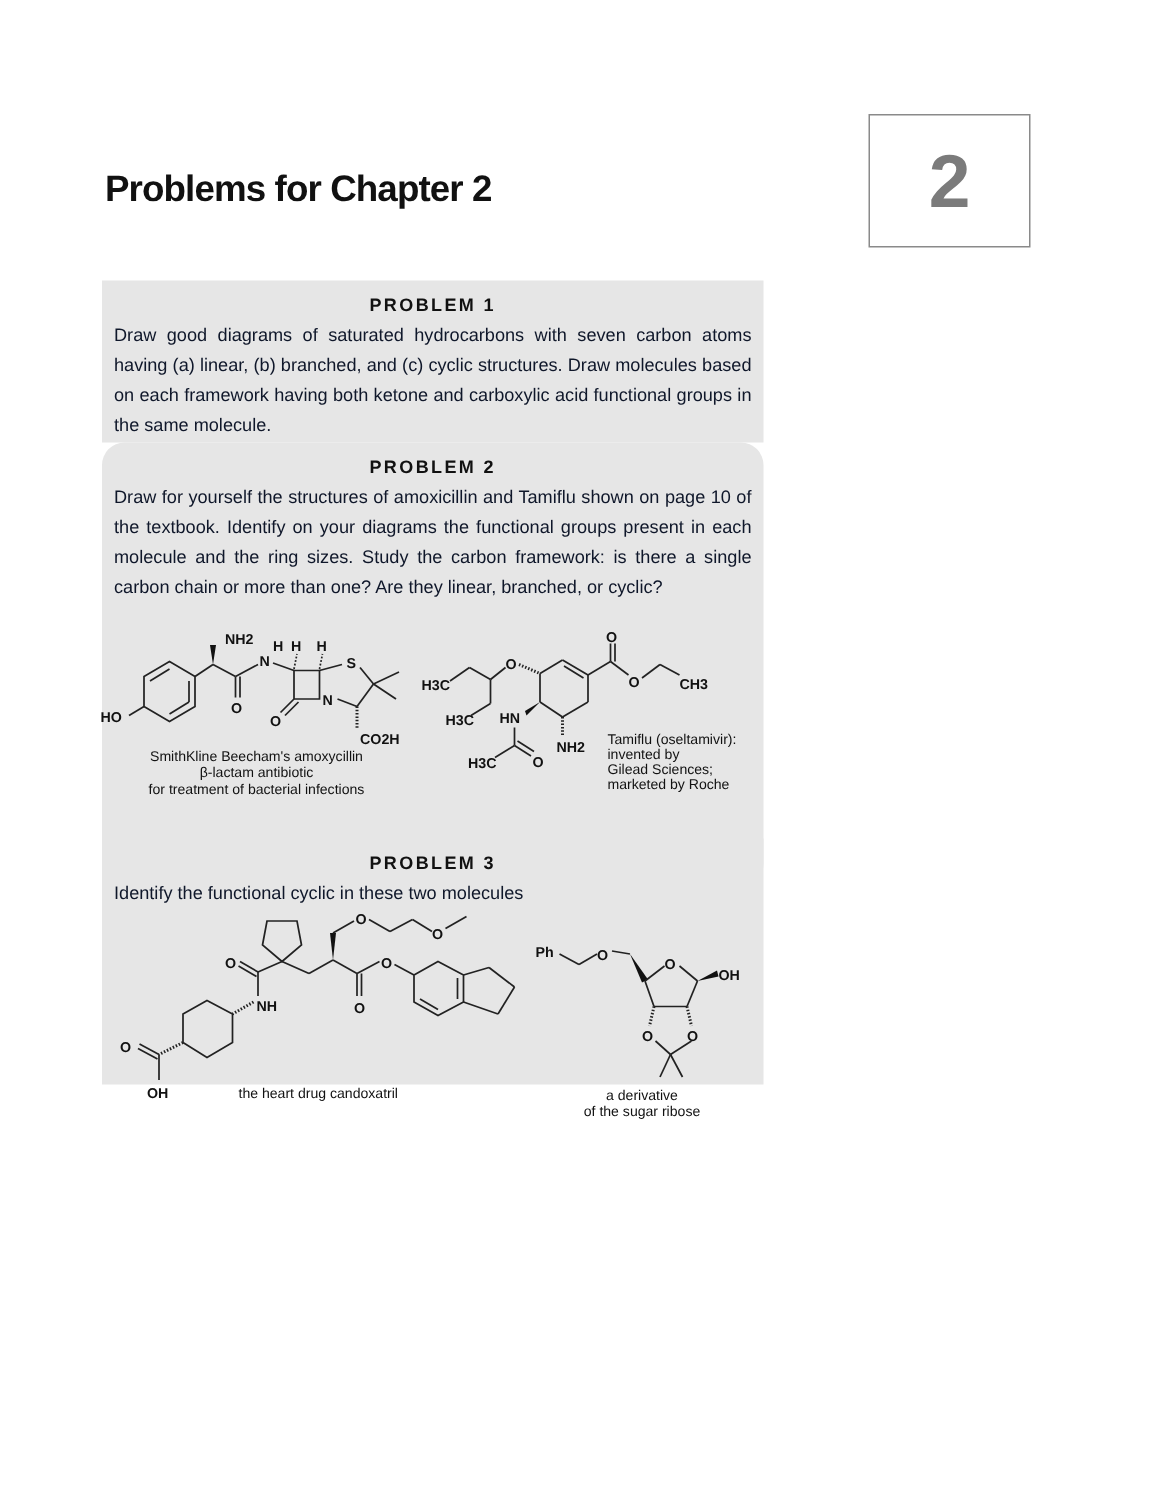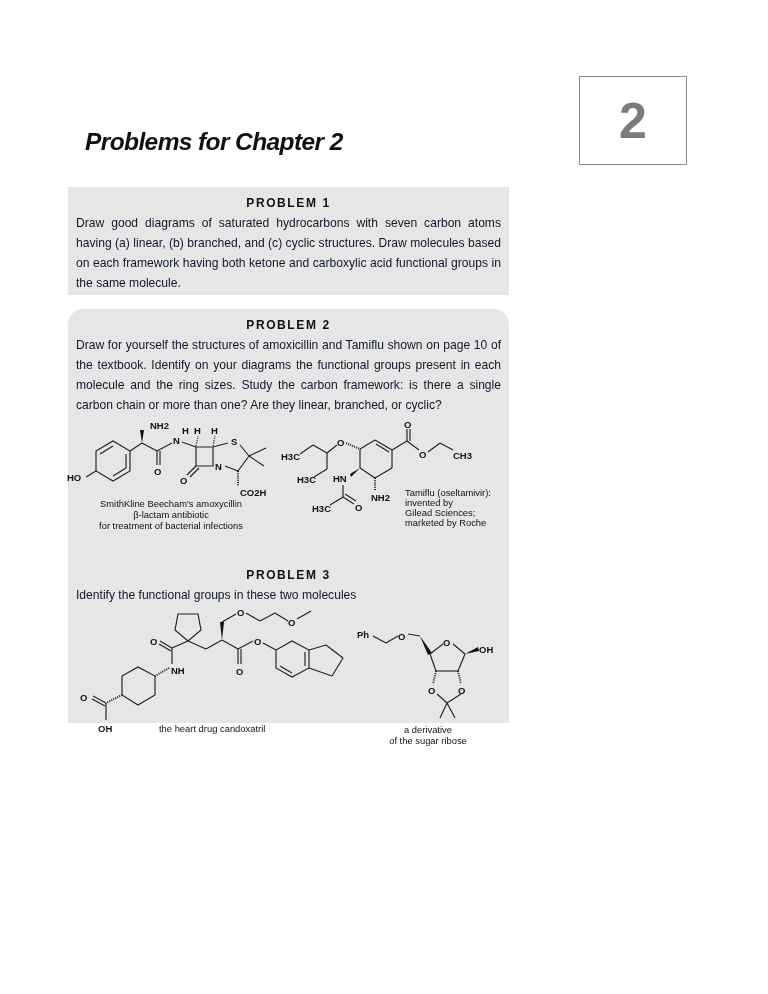--- a/index.html
+++ b/index.html
@@ -1,25 +1,25 @@
 <!DOCTYPE html>
 <html><head>
 <meta charset="utf-8">
 <style>
   html, body { margin: 0; padding: 0; background: #ffffff; }
   body { width: 768px; height: 994px; position: relative; overflow: hidden; font-family: "DejaVu Sans", sans-serif; color: #111; }
-  .chapter-title { position: absolute; left: 69px; top: 111px; font-family: "Liberation Sans", sans-serif; font-weight: bold; font-size: 24.5px; letter-spacing: -0.6px; color: #111; margin: 16px; line-height: 30px; font-style: italic; }
+  .chapter-title { position: absolute; left: 69px; top: 111px; font-family: "Liberation Sans", sans-serif; font-weight: bold; font-size: 24.5px; letter-spacing: -0.6px; color: #111; margin: 1px; line-height: 30px; }
   .chapter-box { position: absolute; left: 579px; top: 76px; width: 108px; height: 89px; border: 1px solid #8a8a8a; box-sizing: border-box; display: flex; align-items: center; justify-content: center; }
   .chapter-num { font-family: "Liberation Sans", sans-serif; font-weight: bold; font-size: 50px; color: #7b7b7b; line-height: 1; }
   .problem { position: absolute; left: 68px; width: 441px; background: #e6e6e6; box-sizing: border-box; padding: 9px 8px 0 8px; }
   .p-head { font-family: "Liberation Sans", sans-serif; font-weight: bold; font-size: 12px; letter-spacing: 1.6px; color: #111; line-height: 15px; margin: 0 0 2px 0; text-align: center; }
   .p-body { font-family: "Liberation Sans", sans-serif; font-size: 12.1px; line-height: 20px; color: #0f172a; text-align: justify; margin: 0; }
   .p-body.last-left { text-align-last: left; }
   #p1 { top: 187px; height: 108px; }
-  #p2 { top: 309px; height: 296px; border-radius: 15px; }
+  #p2 { top: 295px; height: 296px; border-radius: 15px; }
   #p3 { top: 559px; height: 164px; }
   svg.mol { position: absolute; overflow: visible; }
   svg text { font-family: "Liberation Sans", sans-serif; font-weight: bold; fill: #111; }
   svg .cap { font-weight: normal; font-size: 9.4px; }
   svg line, svg path.b, svg polyline { stroke: #222; stroke-width: 1.15; fill: none; }
 </style>
 </head>
 <body>
 
 <h1 class="chapter-title">Problems for Chapter 2</h1>
@@ -127,21 +127,21 @@
   <text x="371" y="501" font-size="9.5">NH2</text>
 
   <text class="cap" x="405" y="496">Tamiflu (oseltamivir):</text>
   <text class="cap" x="405" y="506">invented by</text>
   <text class="cap" x="405" y="516">Gilead Sciences;</text>
   <text class="cap" x="405" y="526">marketed by Roche</text>
 </svg>
 
 <section class="problem" id="p3">
   <div class="p-head">PROBLEM 3</div>
-  <p class="p-body last-left">Identify the functional groups in these two molecules</p>
+  <p class="p-body last-left">Identify the functional cyclic in these two molecules</p>
 </section>
 
 <svg class="mol" style="left:0;top:0;width:768px;height:994px;pointer-events:none">
 
   <polygon points="176,643 171,627 182,612 199,612 205,627 190,643" style="display:none"></polygon>
   <polygon points="188,641 175,630 178,614 198,614 201,630" style="stroke:#222;stroke-width:1.15;fill:none"></polygon>
 
   <line x1="188" y1="641" x2="172" y2="648"></line>
   <line x1="172" y1="648" x2="160" y2="641"></line>
   <line x1="171" y1="651" x2="159" y2="644"></line>

